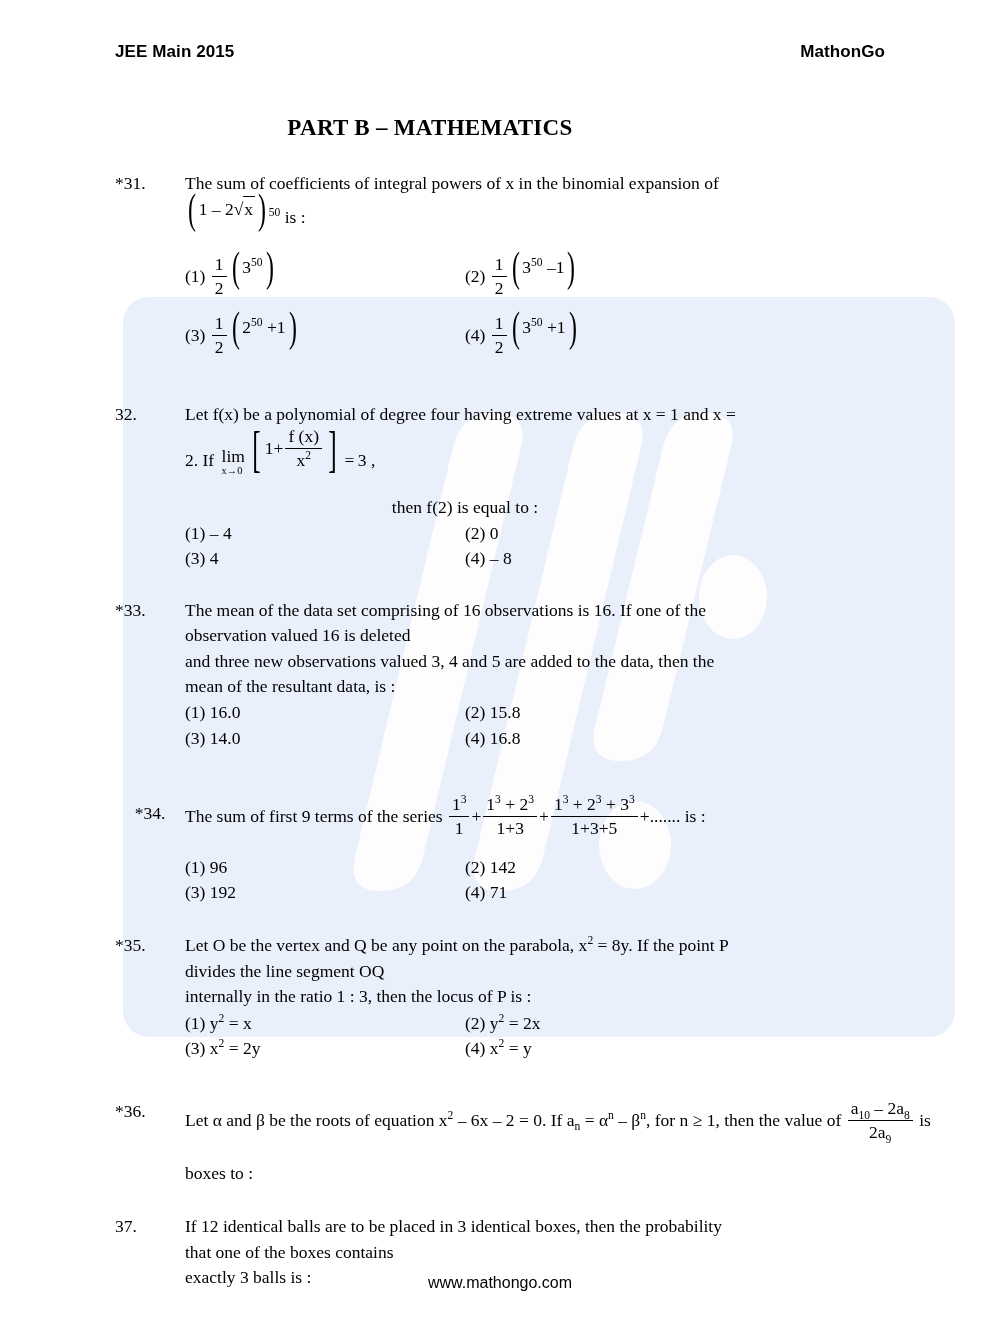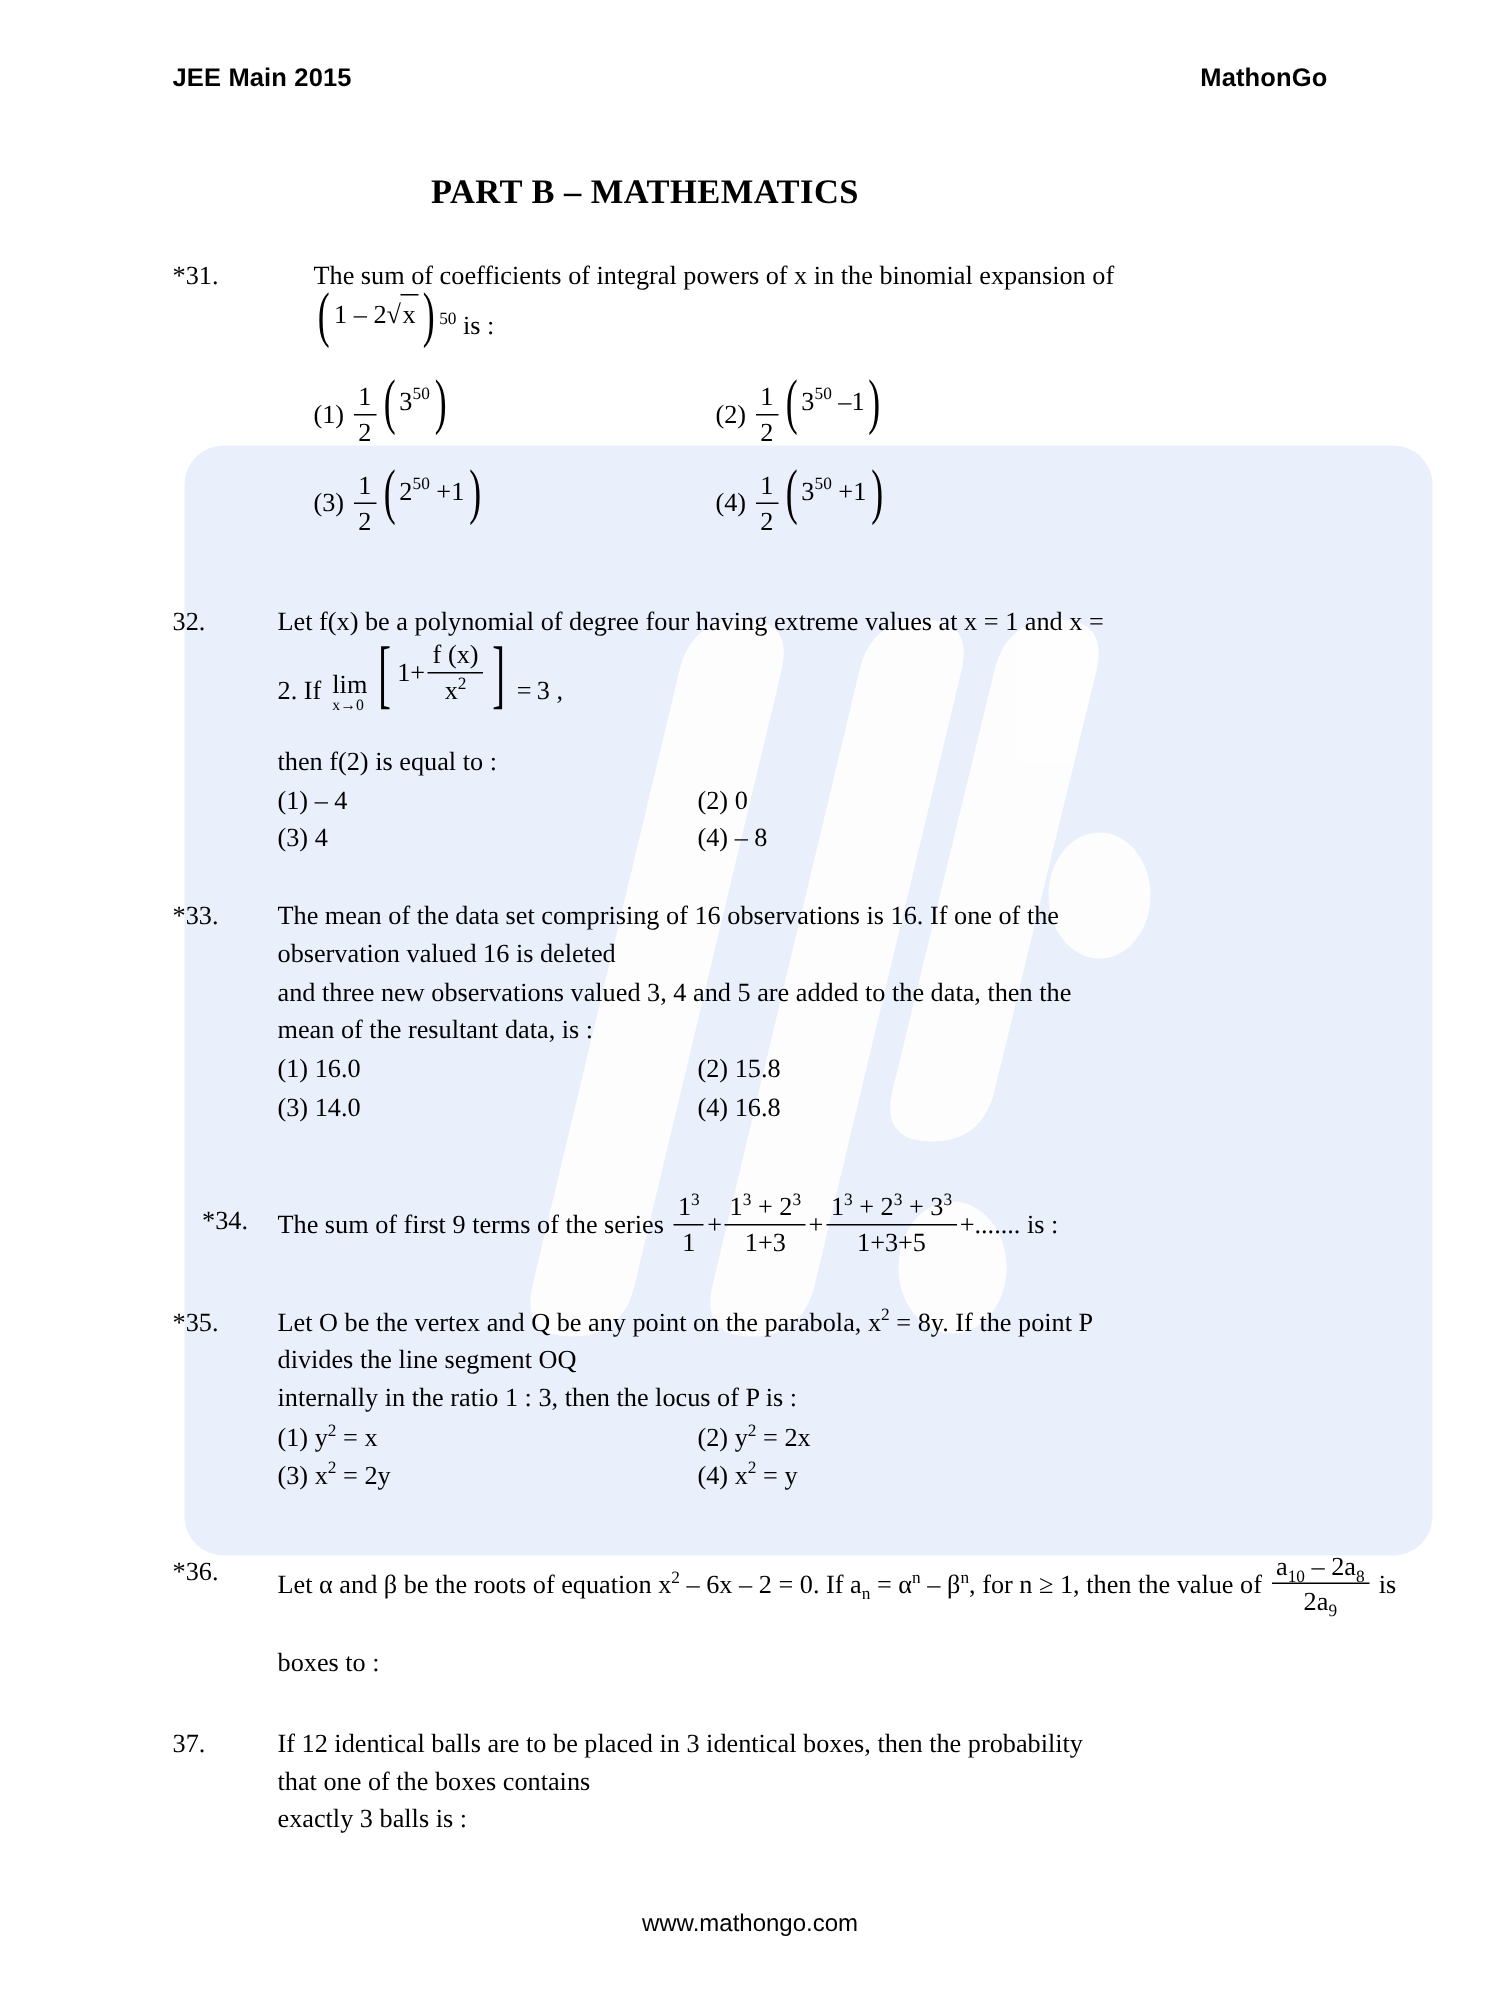--- a/index.html
+++ b/index.html
@@ -104,21 +104,21 @@
         <ellipse cx="512" cy="548" rx="36" ry="44"></ellipse>
         <ellipse cx="610" cy="300" rx="34" ry="42"></ellipse>
       </g>
     </svg>
   </div>
 
   <div class="content">
 
     <div class="part-title">PART B – MATHEMATICS</div>
 
-    <div class="q" style="margin-top:30px;gap:24px;">
+    <div class="q" style="margin-top:30px;">
       <div class="qnum">*31.</div>
       <div class="qbody">
         <div>
           <span>The sum of coefficients of integral powers of x in the binomial expansion of</span>
           <span style="white-space:nowrap;">
             <span class="bigparen">
                 <span class="pl">(</span>
                 <span>1&nbsp;–&nbsp;2<span class="sqrt"><span class="rad">√</span><span class="body">x</span></span></span>
                 <span class="pr">)</span>
               </span><sup>50</sup>
@@ -190,21 +190,21 @@
               </span><span class="bigparen brk">
                 <span class="pl">[</span>
                 <span>1+<span class="frac">
                     <span class="num">f&nbsp;(x)</span>
                     <span class="den">x<sup>2</sup></span>
                   </span></span>
                 <span class="pr">]</span>
               </span> = 3&nbsp;,
           </span>
         </div>
-        <div style="margin-top:18px;">then f(2) is equal to :</div>
+        <div style="margin-top:18px;text-align:center;">then f(2) is equal to :</div>
         <div class="opts">
           <div class="opt-col">
             <div class="opt"><span>(1)</span> <span>– 4</span></div>
             <div class="opt"><span>(3)</span> <span>4</span></div>
           </div>
           <div class="opt-col">
             <div class="opt"><span>(2)</span> <span>0</span></div>
             <div class="opt"><span>(4)</span> <span>– 8</span></div>
           </div>
         </div>
@@ -240,20 +240,30 @@
                 <span class="den">1</span>
               </span>+<span class="frac">
                 <span class="num">1<sup>3</sup>&nbsp;+&nbsp;2<sup>3</sup></span>
                 <span class="den">1+3</span>
               </span>+<span class="frac">
                 <span class="num">1<sup>3</sup>&nbsp;+&nbsp;2<sup>3</sup>&nbsp;+&nbsp;3<sup>3</sup></span>
                 <span class="den">1+3+5</span>
               </span>+.......&nbsp;is&nbsp;:
           </span>
         </div>
+        <div class="opts" style="margin-top:14px;">
+          <div class="opt-col">
+            <div class="opt"><span>(1)</span> <span>96</span></div>
+            <div class="opt"><span>(3)</span> <span>192</span></div>
+          </div>
+          <div class="opt-col">
+            <div class="opt"><span>(2)</span> <span>142</span></div>
+            <div class="opt"><span>(4)</span> <span>71</span></div>
+          </div>
+        </div>
       </div>
     </div>
 
     <div class="q" style="margin-top:28px;">
       <div class="qnum">*35.</div>
       <div class="qbody">
         <div>Let O be the vertex and Q be any point on the parabola, x<sup>2</sup> = 8y. If the point P divides the line segment OQ</div>
         <div>internally in the ratio 1 : 3, then the locus of P is :</div>
         <div class="opts">
           <div class="opt-col">

